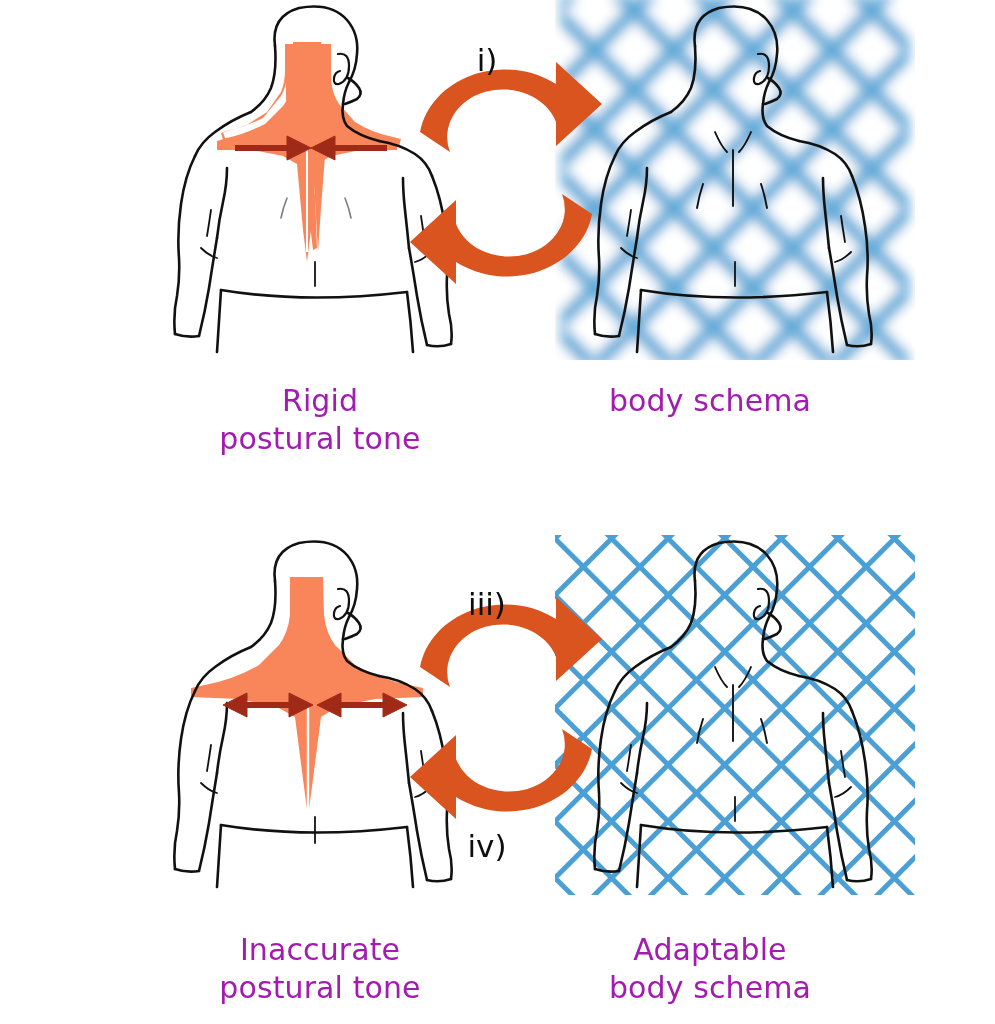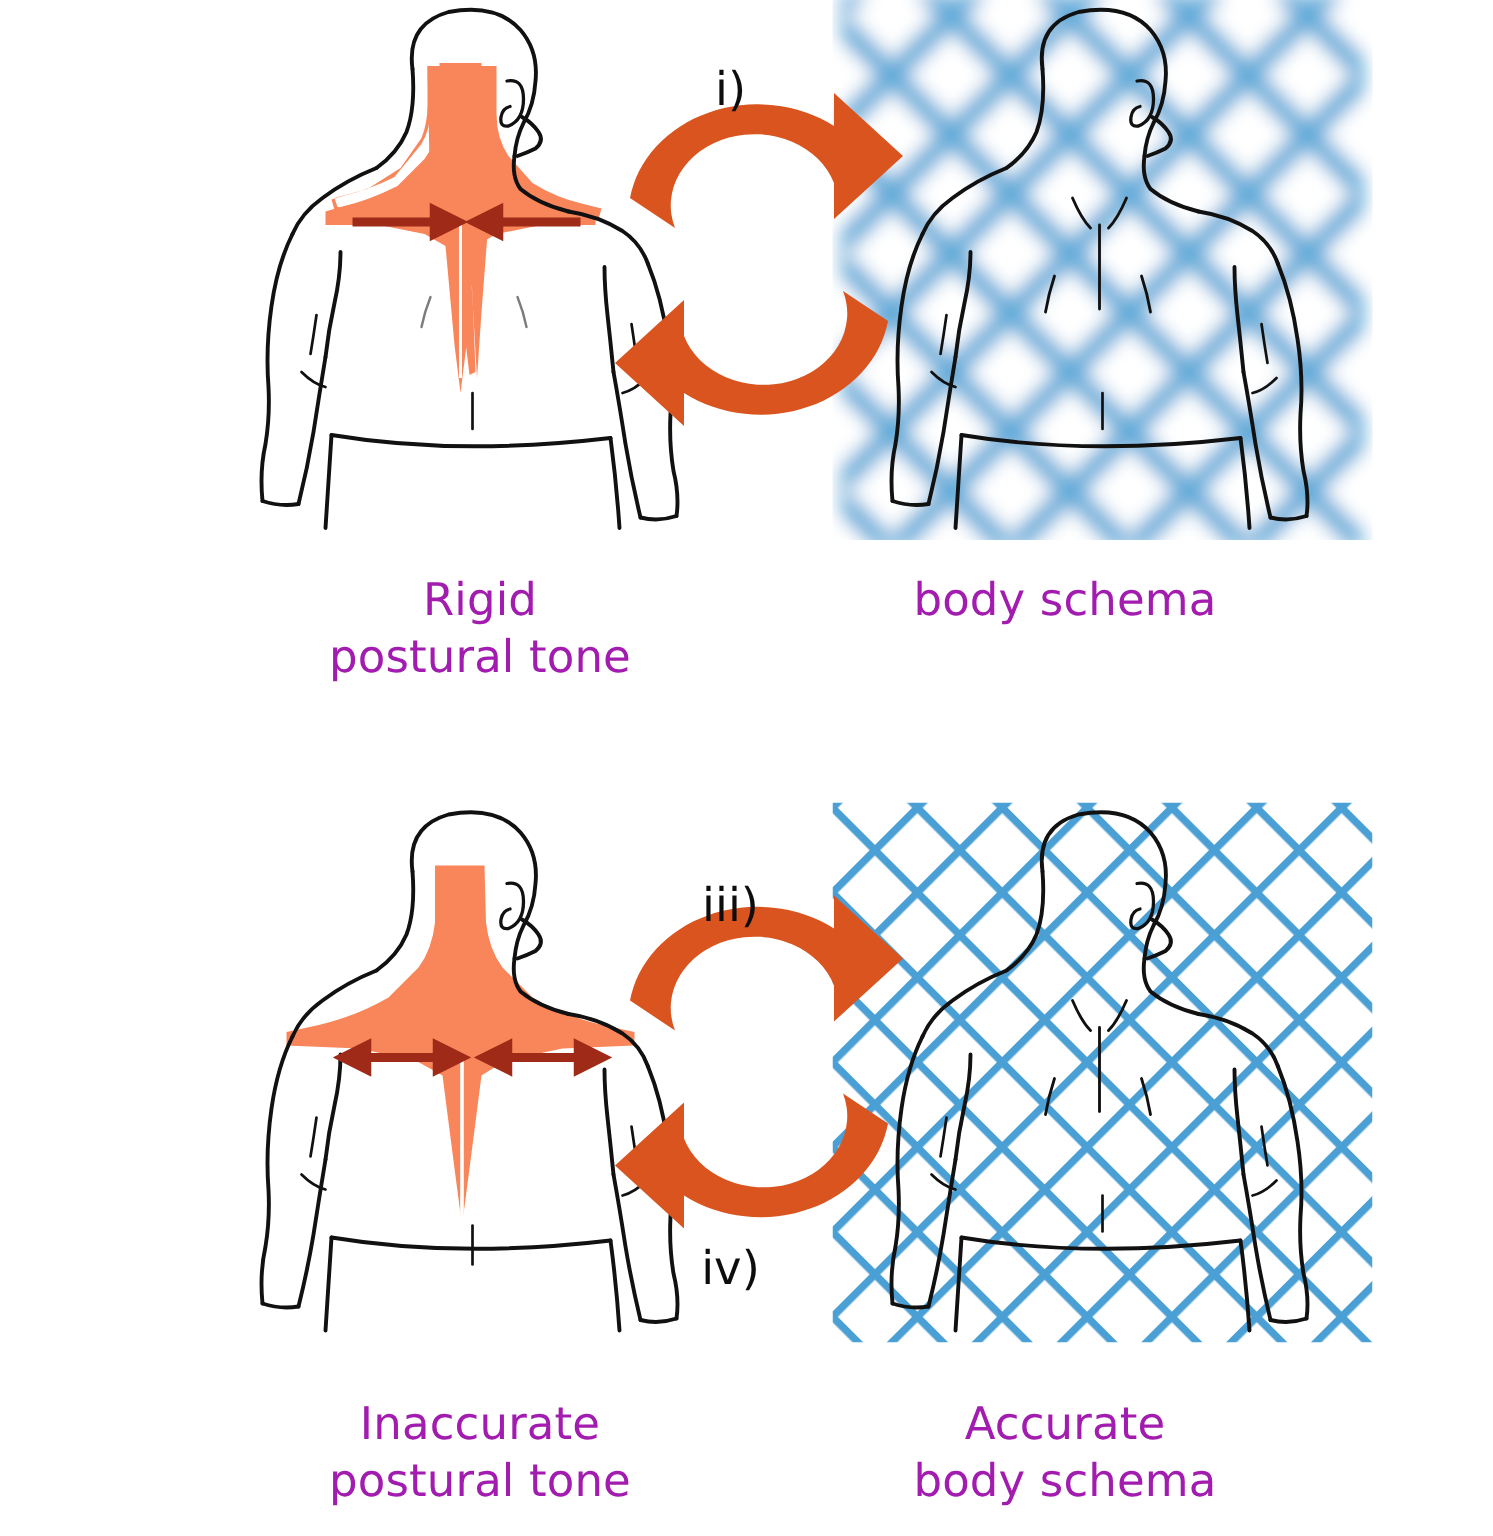--- a/index.html
+++ b/index.html
@@ -389,18 +389,18 @@
     </div>
 
     <div class="numeral" style="left:427px; top:51px;">iii)</div>
     <div class="numeral" style="left:427px; top:293px;">iv)</div>
 
     <div class="caption caption-left">
       <span class="cap-line">Inaccurate</span>
       <span class="cap-line">postural tone</span>
     </div>
     <div class="caption caption-right">
-      <span class="cap-line">Accurate</span>
+      <span class="cap-line">Adaptable</span>
       <span class="cap-line">body schema</span>
     </div>
   </div>
 
 </div>
 
 </body></html>

